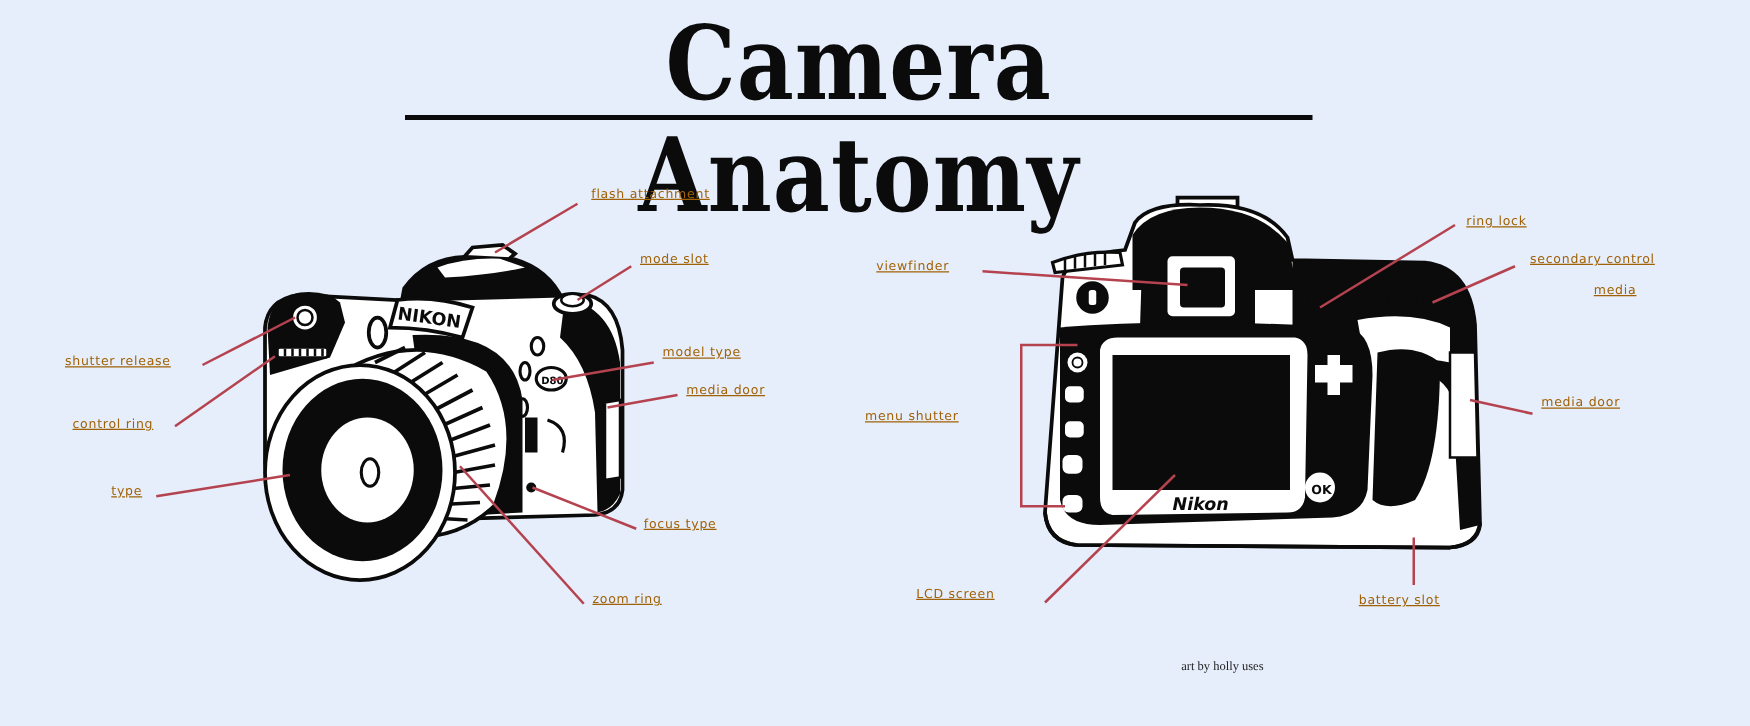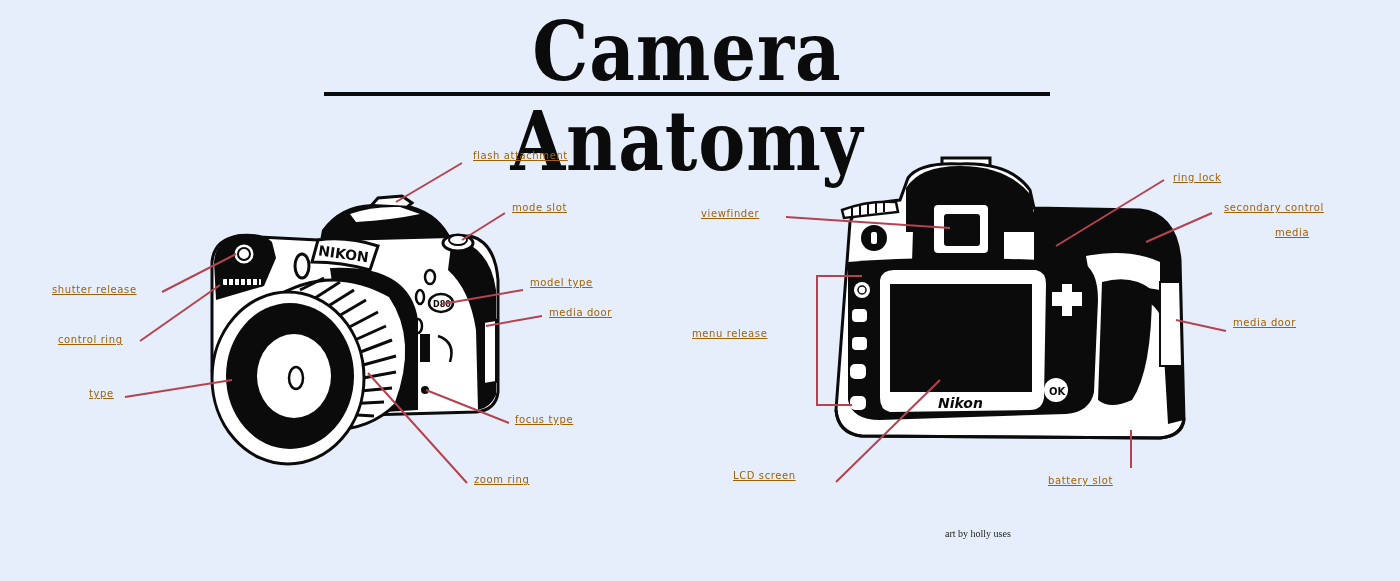--- a/index.html
+++ b/index.html
@@ -195,17 +195,17 @@
 <div class="label" style="left:58px;top:334px">control ring</div>
 <div class="label" style="left:89px;top:388px">type</div>
 <div class="label" style="left:515px;top:414px">focus type</div>
 <div class="label" style="left:474px;top:474px">zoom ring</div>
 
 <div class="label" style="left:701px;top:208px">viewfinder</div>
 <div class="label" style="left:1173px;top:172px">ring lock</div>
 <div class="label" style="left:1224px;top:202px">secondary control</div>
 <div class="label" style="left:1275px;top:227px">media</div>
 <div class="label" style="left:1233px;top:317px">media door</div>
-<div class="label" style="left:692px;top:328px">menu release</div>
+<div class="label" style="left:692px;top:328px">menu shutter</div>
 <div class="label" style="left:733px;top:470px">LCD screen</div>
-<div class="label" style="left:1048px;top:475px">battery slot</div>
+<div class="label" style="left:1087px;top:475px">battery slot</div>
 
 <div class="credit">art by holly uses</div>
 
 </body></html>

